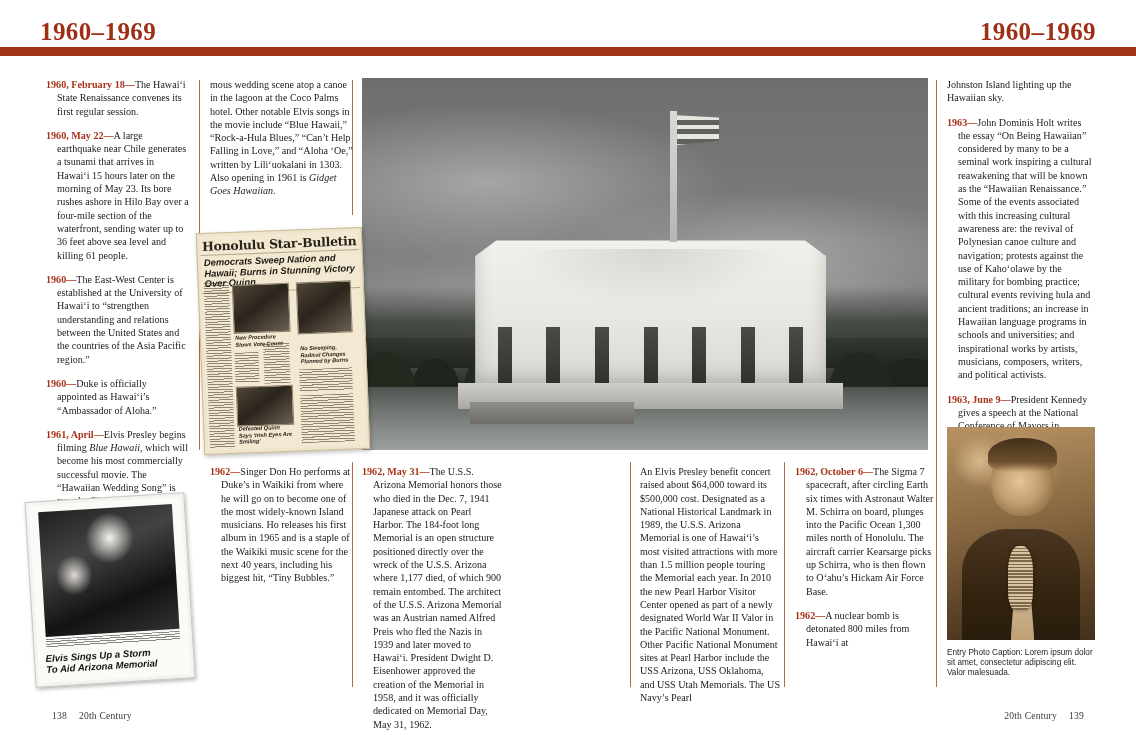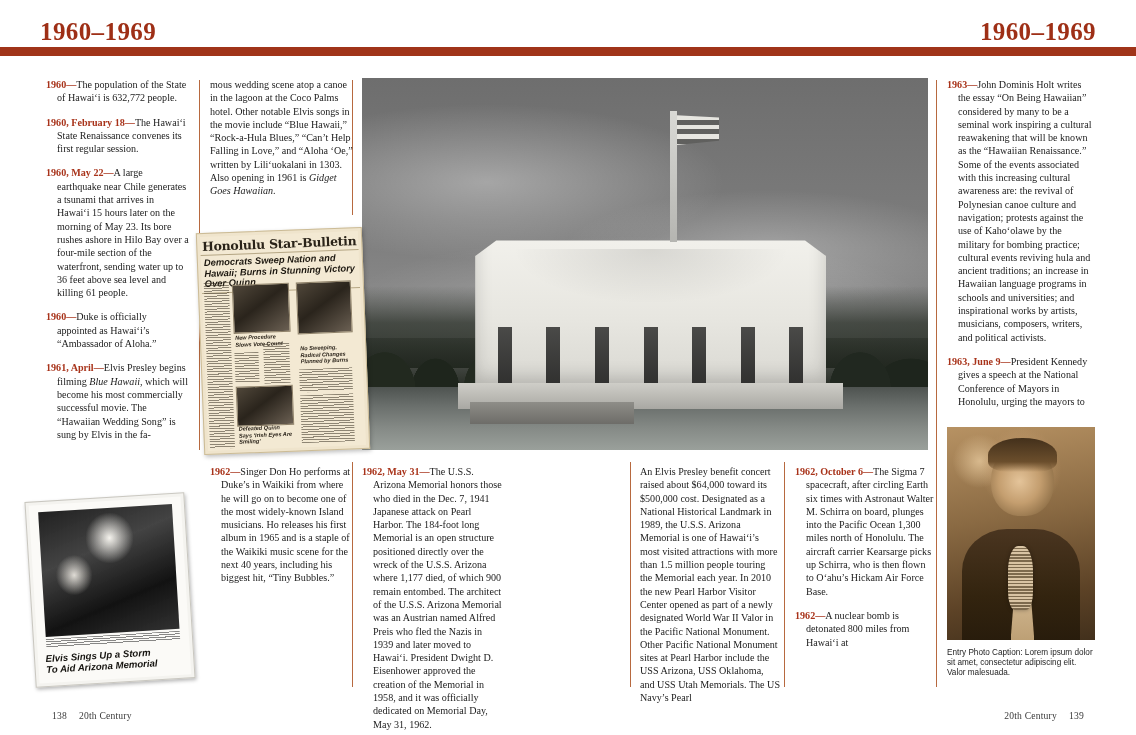--- a/index.html
+++ b/index.html
@@ -423,23 +423,23 @@
   </div>
 
   <div class="vrule" style="left:199px; top:80px; height:370px;"></div>
   <div class="vrule" style="left:352px; top:80px; height:135px;"></div>
   <div class="vrule" style="left:352px; top:462px; height:225px;"></div>
   <div class="vrule" style="left:630px; top:462px; height:225px;"></div>
   <div class="vrule" style="left:784px; top:462px; height:225px;"></div>
   <div class="vrule" style="left:936px; top:80px; height:607px;"></div>
 
   <div class="col col-1">
-    <p class="entry"><span class="date">1960—</span><span>The population of the State of Hawaiʻi is 632,772 people.</span></p>
     <p class="entry"><span class="date">1960, February 18—</span><span>The Hawaiʻi State Renaissance convenes its first regular session.</span></p>
     <p class="entry"><span class="date">1960, May 22—</span><span>A large earthquake near Chile generates a tsunami that arrives in Hawaiʻi 15 hours later on the morning of May 23. Its bore rushes ashore in Hilo Bay over a four-mile section of the waterfront, sending water up to 36 feet above sea level and killing 61 people.</span></p>
+    <p class="entry"><span class="date">1960—</span><span>The East-West Center is established at the University of Hawaiʻi to “strengthen understanding and relations between the United States and the countries of the Asia Pacific region.”</span></p>
     <p class="entry"><span class="date">1960—</span><span>Duke is officially appointed as Hawaiʻi’s “Ambassador of Aloha.”</span></p>
     <p class="entry"><span class="date">1961, April—</span><span>Elvis Presley begins filming </span><i>Blue Hawaii</i><span>, which will become his most commercially successful movie. The “Hawaiian Wedding Song” is sung by Elvis in the                    fa-</span></p>
   </div>
 
   <div class="col col-2">
     <p class="cont"><span>mous wedding scene atop a canoe in the lagoon at the Coco Palms hotel. Other notable Elvis songs in the movie include “Blue Hawaii,” “Rock-a-Hula Blues,” “Can’t Help Falling in Love,” and “Aloha ʻOe,” written by Liliʻuokalani in 1303. Also opening in 1961 is </span><i>Gidget Goes Hawaiian</i><span>.</span></p>
   </div>
 
   <div class="col col-2" style="top:465px;">
     <p class="entry"><span class="date">1962—</span><span>Singer Don Ho performs at Duke’s in Waikiki from where he will go on to become one of the most widely-known Island musicians. Ho releases his first album in 1965 and is a staple of the Waikiki music scene for the next 40 years, including his biggest hit, “Tiny Bubbles.”</span></p>
@@ -452,20 +452,21 @@
   <div class="col col-4" style="top:465px; width:140px;">
     <p class="cont">An Elvis Presley benefit concert raised about $64,000 toward its $500,000 cost. Designated as a National Historical Landmark in 1989, the U.S.S. Arizona Memorial is one of Hawaiʻi’s most visited attractions with more than 1.5 million people touring the Memorial each year. In 2010 the new Pearl Harbor Visitor Center opened as part of a newly designated World War II Valor in the Pacific National Monument. Other Pacific National Monument sites at Pearl Harbor include the USS Arizona, USS Oklahoma, and USS Utah Memorials. The US Navy’s Pearl</p>
   </div>
 
   <div class="col col-5" style="top:465px; width:140px;">
     <p class="entry"><span class="date">1962, October 6—</span><span>The Sigma 7 spacecraft, after circling Earth six times with Astronaut Walter M. Schirra on board, plunges into the Pacific Ocean 1,300 miles north of Honolulu. The aircraft carrier Kearsarge picks up Schirra, who is then flown to Oʻahu’s Hickam Air Force Base.</span></p>
     <p class="entry"><span class="date">1962—</span><span>A nuclear bomb is detonated 800 miles from Hawaiʻi at</span></p>
   </div>
 
   <div class="col col-6" style="width:148px;">
+    <p class="cont">Johnston Island lighting up the Hawaiian sky.</p>
     <p class="entry"><span class="date">1963—</span><span>John Dominis Holt writes the essay “On Being Hawaiian” considered by many to be a seminal work inspiring a cultural reawakening that will be known as the “Hawaiian Renaissance.” Some of the events associated with this increasing cultural awareness are: the revival of Polynesian canoe culture and navigation; protests against the use of Kahoʻolawe by the military for bombing practice; cultural events reviving hula and ancient traditions; an increase in Hawaiian language programs in schools and universities; and inspirational works by artists, musicians, composers, writers, and political activists.</span></p>
     <p class="entry"><span class="date">1963, June 9—</span><span>President Kennedy gives a speech at the National Conference of Mayors in Honolulu, urging the mayors to</span></p>
   </div>
 
   <div class="photo" id="memorial-photo">
     <div class="mem-sky"></div>
     <div class="mem-ridge"></div>
     <div class="mem-trees"></div>
     <div class="mem-water"></div>
     <div class="mem-structure"></div>

